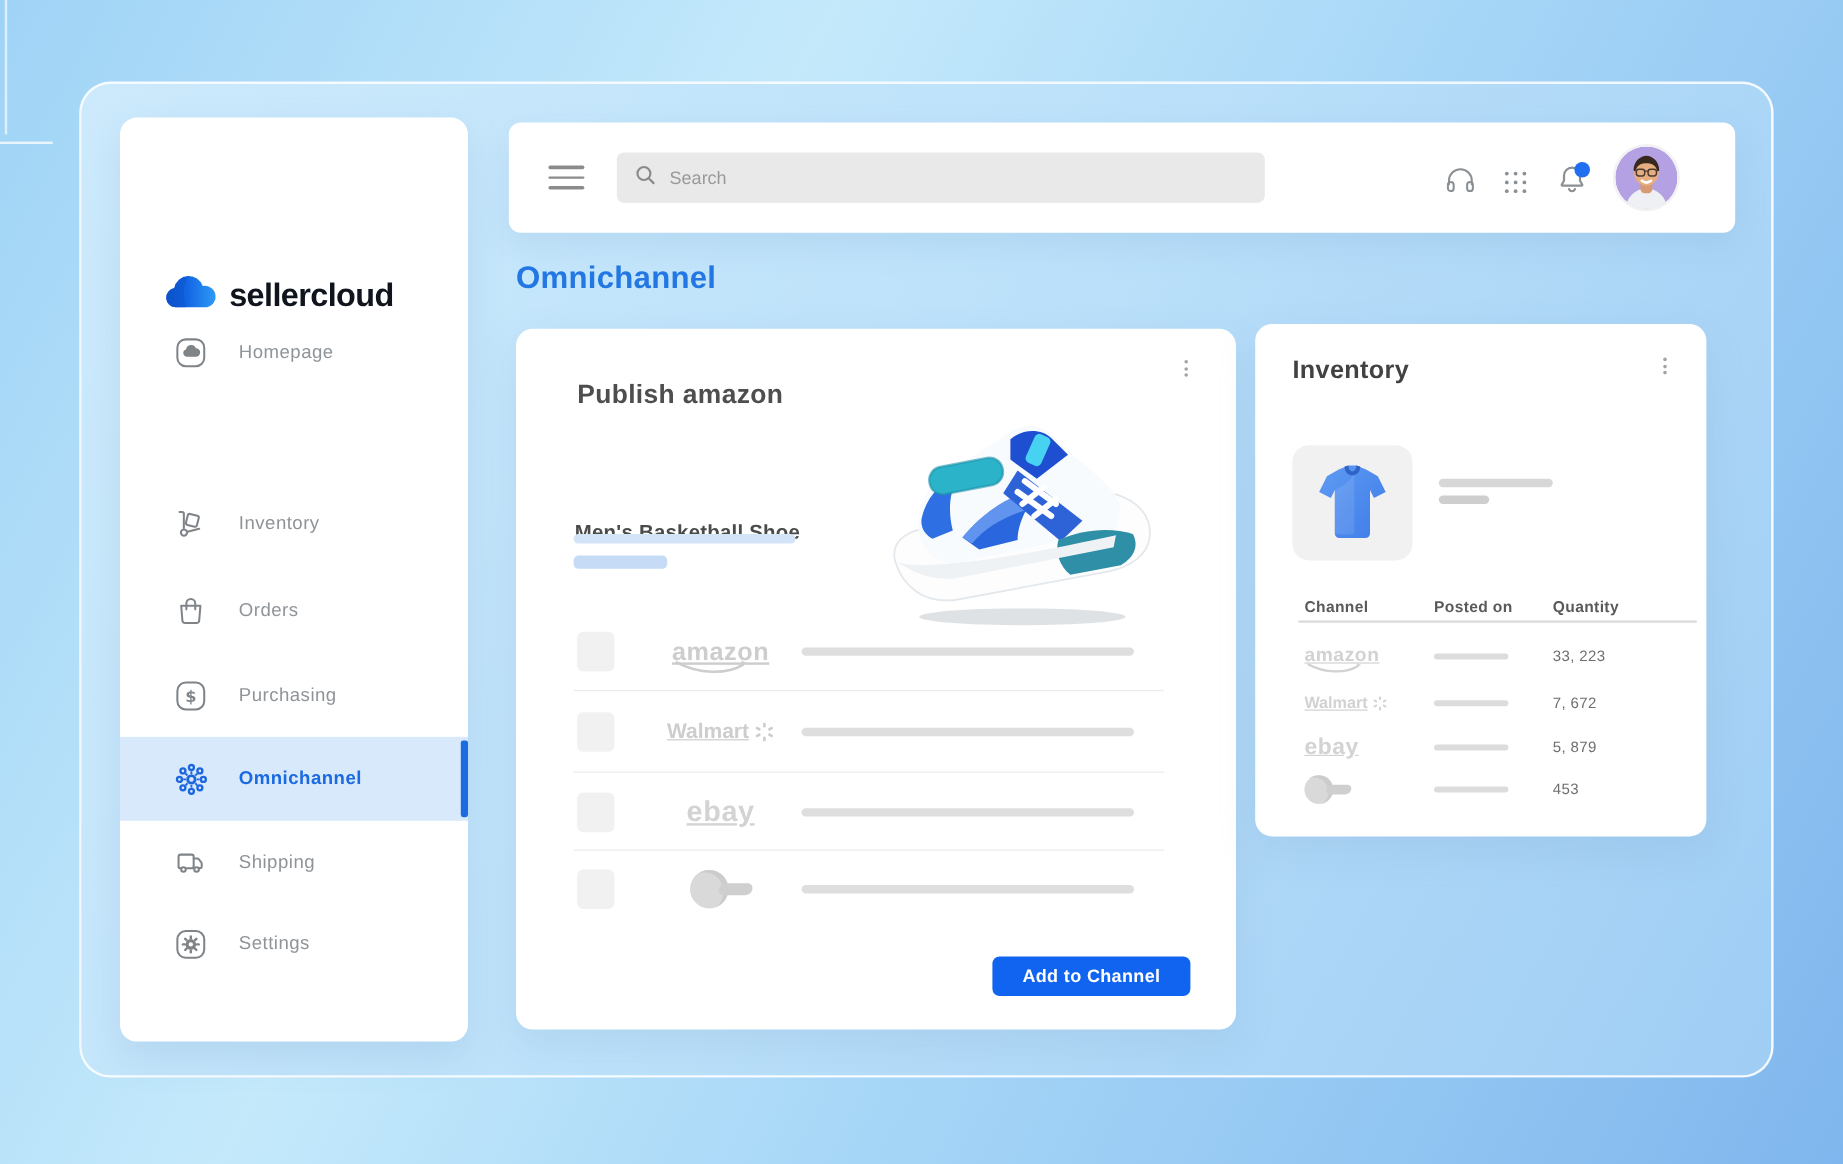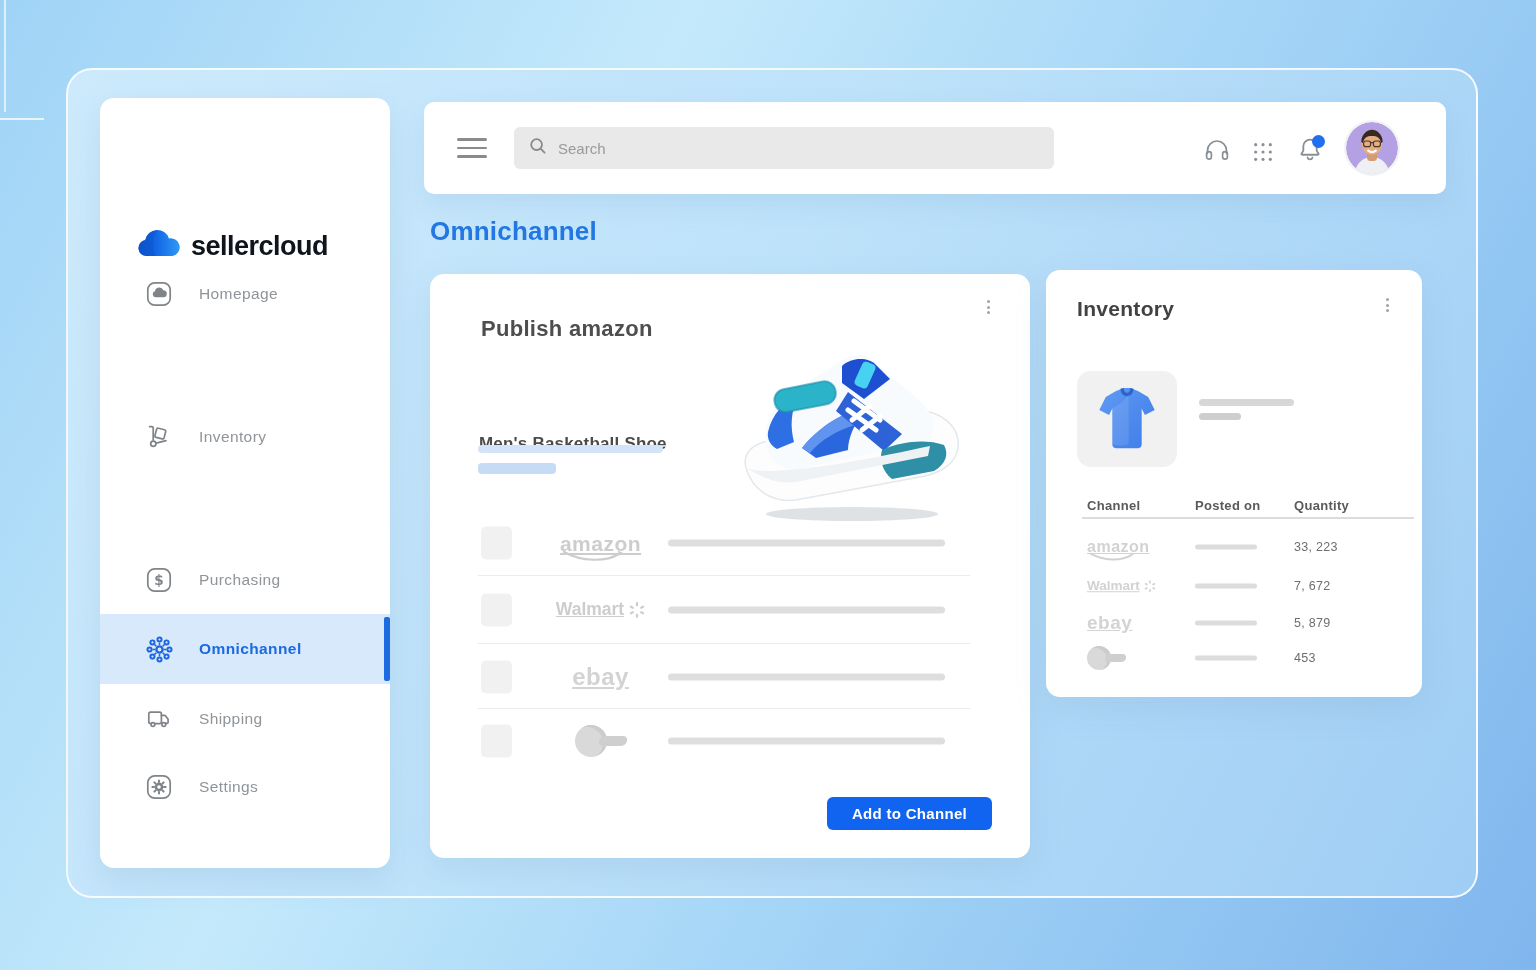--- a/index.html
+++ b/index.html
@@ -135,20 +135,29 @@
       <svg width="26" height="26" viewBox="0 0 26 26" fill="none" stroke="#7f8489" stroke-width="1.7" stroke-linecap="round">
         <path d="M3.6 2.6h2.1c.8 0 1.5.7 1.5 1.5V16"></path>
         <circle cx="7.3" cy="19.8" r="2.6"></circle>
         <path d="M10.2 19.1 20 16.6"></path>
         <rect x="9.6" y="4.9" width="9.4" height="9.4" rx="1.6" transform="rotate(14 14.3 9.6)"></rect>
       </svg>
     </span>
     <span class="lbl">Inventory</span>
   </div>
 
+  <div class="nav-item" style="top:376px">
+    <span class="ic">
+      <svg width="26" height="26" viewBox="0 0 26 26" fill="none" stroke="#7f8489" stroke-width="1.7" stroke-linejoin="round">
+        <path d="M5 8.8h16l-1 12.3a2.3 2.3 0 0 1-2.3 2.1H8.3A2.3 2.3 0 0 1 6 21.1Z"></path>
+        <path d="M9.3 11.8V6.9a3.7 3.7 0 0 1 7.4 0v4.9" stroke-linecap="round"></path>
+      </svg>
+    </span>
+    <span class="lbl">Orders</span>
+  </div>
 
   <div class="nav-item" style="top:447px">
     <span class="ic">
       <svg width="26" height="26" viewBox="0 0 26 26" fill="none" stroke="#7f8489" stroke-width="1.7">
         <rect x="1.8" y="1.8" width="22.4" height="22.4" rx="7"></rect>
         <text x="13" y="17.8" font-size="13.5" font-weight="700" fill="#7f8489" stroke="none" text-anchor="middle" font-family="DejaVu Sans, sans-serif">$</text>
       </svg>
     </span>
     <span class="lbl">Purchasing</span>
   </div>

